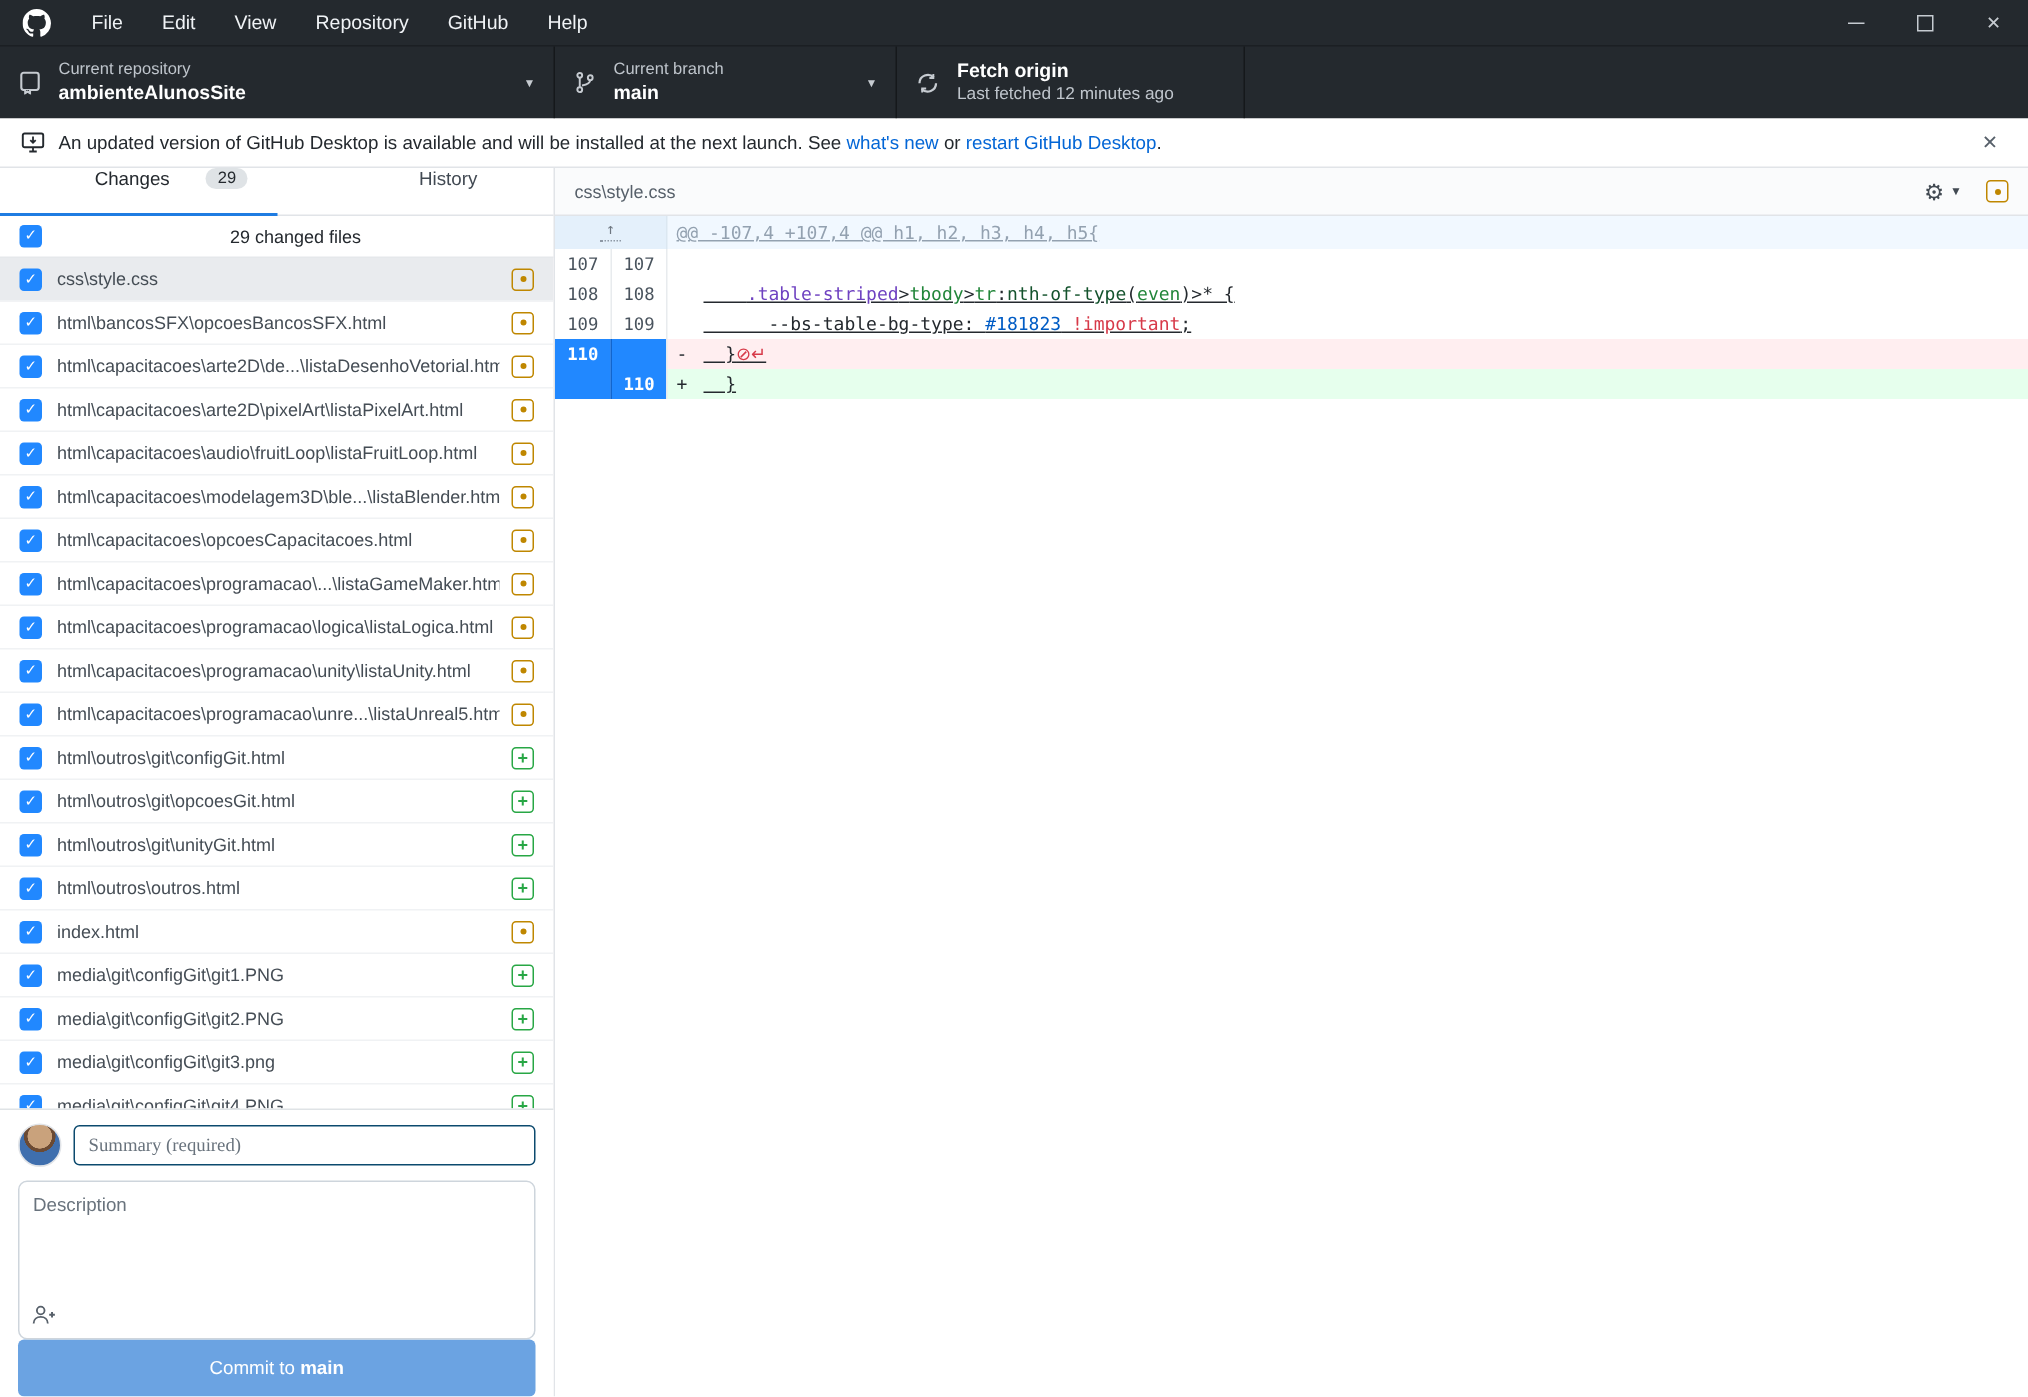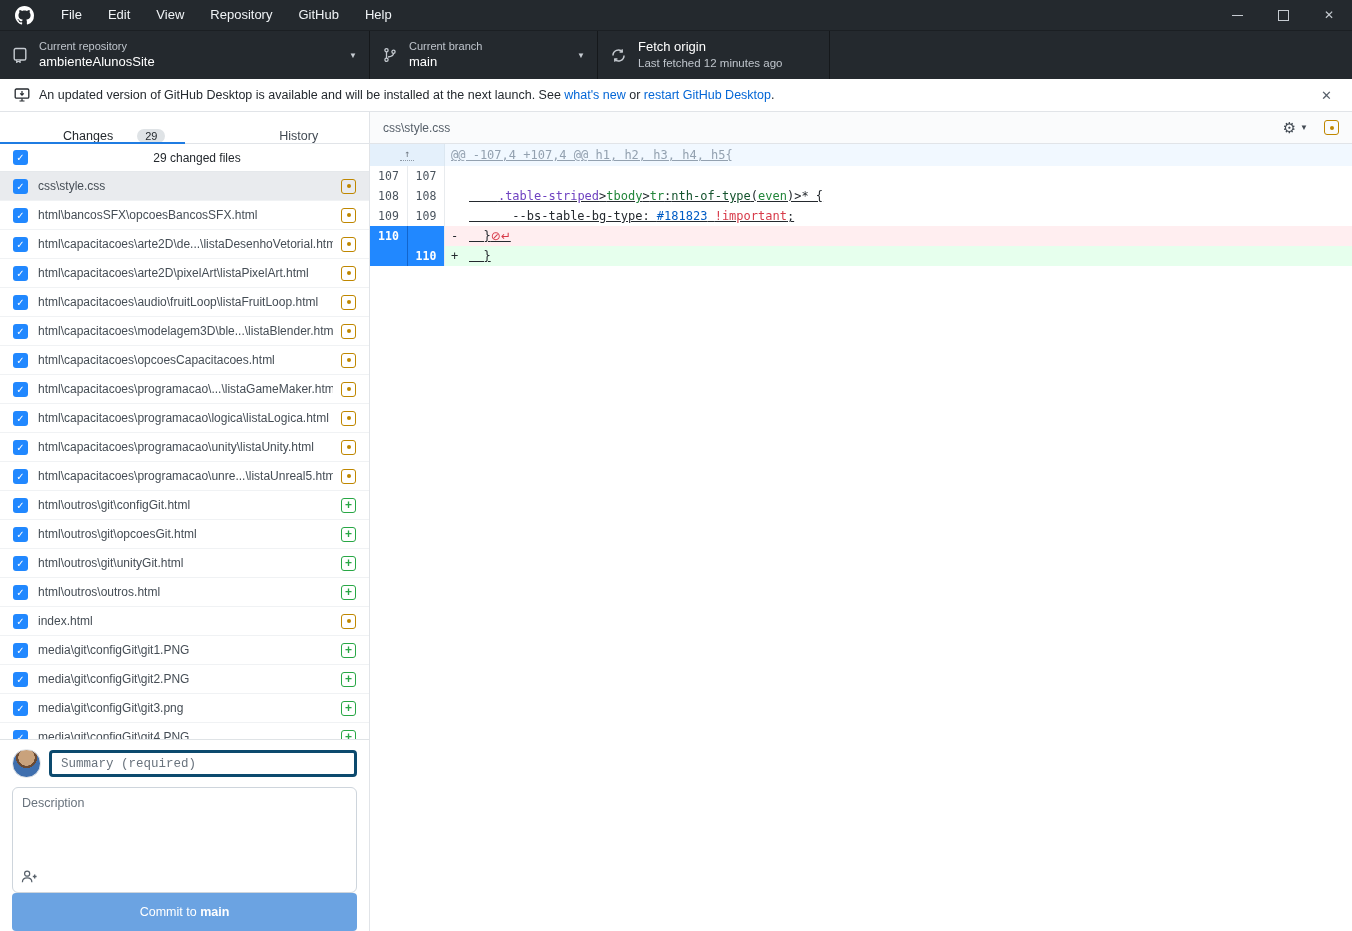--- a/index.html
+++ b/index.html
@@ -17,40 +17,40 @@
   .glyph-min{width:11px;height:1px;background:#c6cbd1;}
   .glyph-max{width:9px;height:9px;border:1px solid #c6cbd1;}
   .glyph-close{font-size:12px;}
 
   
   .toolbar{height:48px;background:#24292e;border-top:1px solid #1b1f23;display:flex;flex:none;}
   .tb-sec{display:flex;align-items:center;padding:0 12px;border-right:1px solid #15181b;box-sizing:border-box;cursor:default;}
   .tb-sec .ticon{margin-right:11px;display:flex;}
   .tb-labels{display:flex;flex-direction:column;line-height:1.3;}
   .tb-label{font-size:11px;color:#bfc5cc;}
-  .tb-value{font-size:13px;font-weight:normal;color:#fff;}
+  .tb-value{font-size:13px;font-weight:bold;color:#fff;}
   .tb-sub{font-size:11.5px;color:#bfc5cc;}
   .caret{margin-left:auto;color:#c6cbd1;font-size:8px;}
   .sec-repo{width:370px;}
   .sec-branch{width:228px;}
   .sec-fetch{width:232px;}
 
   
   .notifbar{height:32px;background:#fff;border-bottom:1px solid #e1e4e8;display:flex;align-items:center;
             padding:0 14px;font-size:12.5px;color:#24292e;flex:none;}
   .notif-icon{margin-right:9px;display:flex;}
   .notif-link{color:#0366d6;text-decoration:none;cursor:pointer;}
   .notif-close{margin-left:auto;color:#57606a;font-size:13px;cursor:pointer;padding:0 6px;}
 
   
   .main{flex:1;display:flex;min-height:0;}
   .sidebar{width:370px;flex:none;border-right:1px solid #e1e4e8;display:flex;flex-direction:column;background:#fff;box-sizing:border-box;}
 
   .tabs{height:31px;display:flex;border-bottom:1px solid #e1e4e8;flex:none;}
-  .tab{flex:1;display:flex;align-items:flex-end;justify-content:center;font-size:12.5px;color:#24292e;position:relative;cursor:pointer;padding-left:44px;}
+  .tab{flex:1;display:flex;align-items:flex-start;justify-content:center;font-size:12.5px;color:#24292e;position:relative;cursor:pointer;padding-left:44px;}
   .tab.active::after{content:"";position:absolute;left:0;right:0;bottom:-1px;height:2px;background:#1f7ce2;}
   .tab.inactive{color:#424a53;}
   .badge{background:#dfe3e6;border-radius:9px;padding:1px 8px;font-size:11px;margin-left:24px;color:#24292e;}
 
   .files-header{height:27px;display:flex;align-items:center;border-bottom:1px solid #e5e8eb;
                 font-size:12px;color:#24292e;padding:0 13px;flex:none;}
   .files-header .fh-label{flex:1;text-align:center;}
 
   .file-list{height:567px;overflow:hidden;flex:none;}
   .file-row{height:29px;display:flex;align-items:center;padding:0 13px;border-bottom:1px solid #f0f2f4;
@@ -63,22 +63,22 @@
   .st.modified{border:1.5px solid #bf8700;}
   .st.modified::after{content:"";width:4px;height:4px;border-radius:50%;background:#bf8700;}
   .st.added{border:1.5px solid #28a745;color:#28a745;font-size:12px;font-weight:bold;line-height:1;}
   .st.added::after{content:"+";margin-top:-1px;}
 
   .commit-box{flex:1;border-top:1px solid #dfe3e6;padding:9px 12px 11px 12px;display:flex;flex-direction:column;background:#fff;}
   .sum-row{display:flex;align-items:center;margin-bottom:9px;}
   .avatar{width:29px;height:29px;border-radius:50%;margin-right:8px;flex:none;
           background:radial-gradient(circle at 50% 28%, #c9a27c 0 34%, #6b4a33 35% 44%, #3f6fae 45% 100%);
           border:1px solid #e1e4e8;box-sizing:border-box;}
-  .summary-input{flex:1;height:27px;border:3px solid #0c4a6e;border-radius:4px;padding:0 9px;font-size:12.5px;
-                 color:#24292e;font-family:Liberation Mono, monospace;box-sizing:border-box;outline:none;}
+  .summary-input{flex:1;height:27px;border:1px solid #0c4a6e;border-radius:4px;padding:0 9px;font-size:12.5px;
+                 color:#24292e;font-family:Liberation Serif, serif;box-sizing:border-box;outline:none;}
   .summary-input::placeholder,.desc::placeholder{color:#69737d;opacity:1;}
   .desc-wrap{position:relative;}
   .desc{width:100%;height:106px;border:1px solid #ced5dc;border-radius:6px;padding:8px 9px 26px 9px;font-size:12.5px;
         color:#24292e;font-family:inherit;resize:none;box-sizing:border-box;outline:none;display:block;}
   .coauthor{position:absolute;left:9px;bottom:9px;display:flex;cursor:pointer;}
   .commit-btn{margin-top:auto;height:38px;background:#6ba3e2;border:none;border-radius:4px;color:#fff;
               font-size:12.5px;width:100%;font-family:inherit;cursor:pointer;}
 
   
   .diffpane{flex:1;display:flex;flex-direction:column;background:#fff;min-width:0;}

